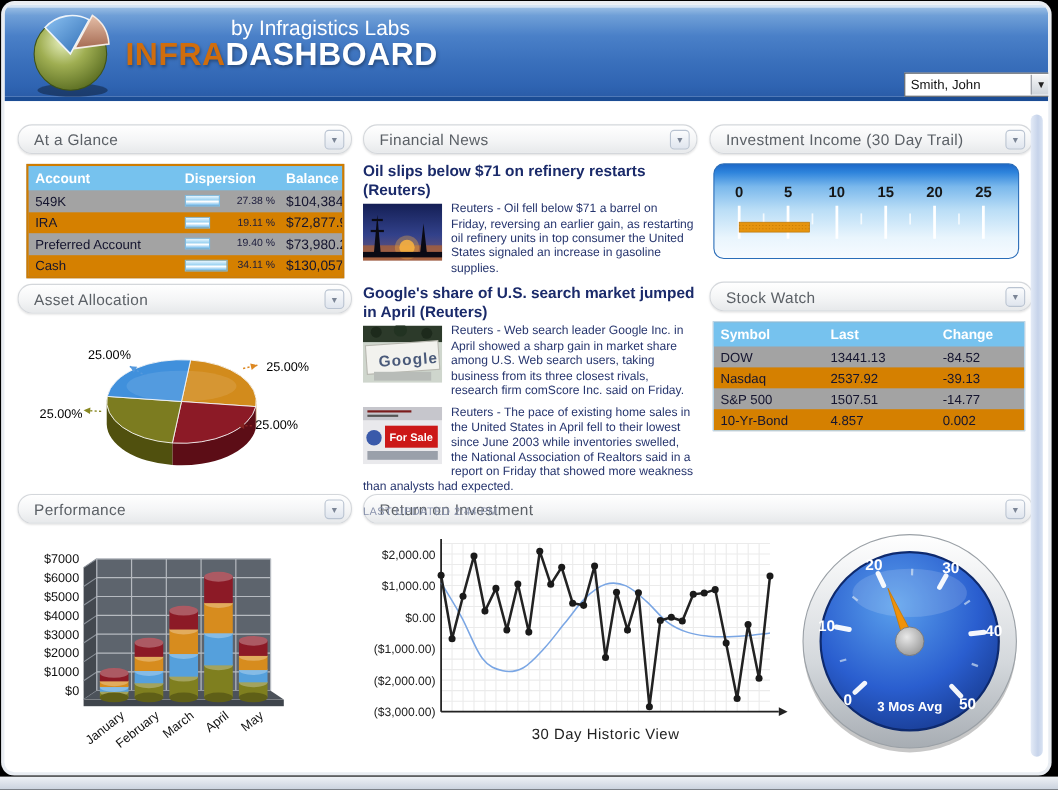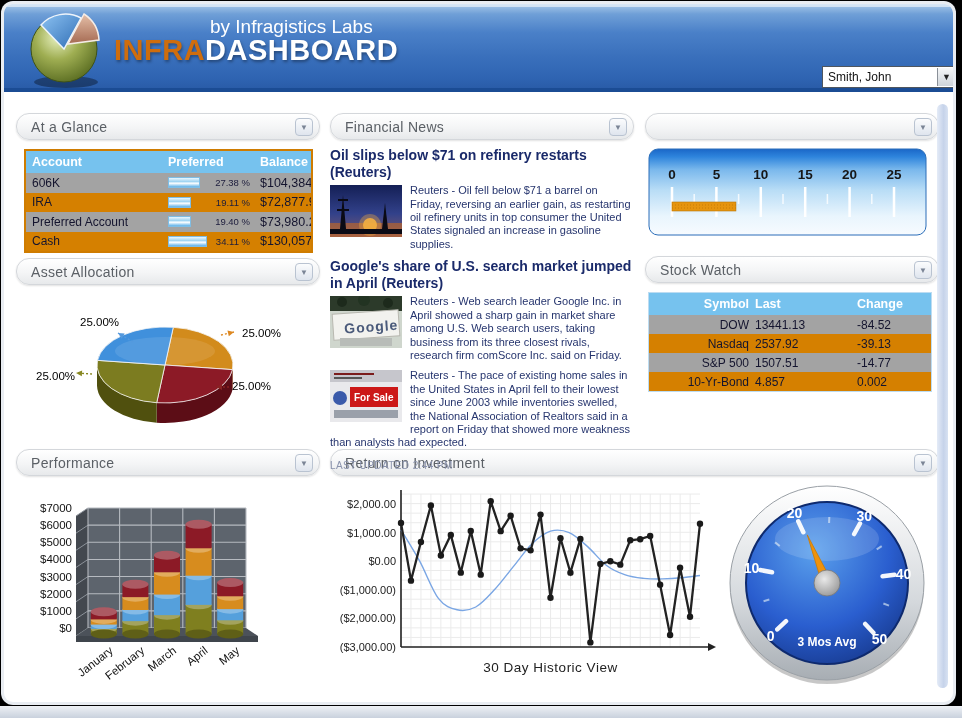--- a/index.html
+++ b/index.html
@@ -43,21 +43,21 @@
   .glance{border:2px solid #cf7c00;}
   .glance .trow{height:19.5px;}
   .glance .c1{width:130px;}
   .glance .c2{width:86px;display:flex;align-items:center;}
   .glance .c3{flex:1;text-align:right;padding-right:6px;font-size:12.5px;}
   .glance .bar{height:9px;border:1px solid #7fbde4;
     background:linear-gradient(180deg,#eaf7ff,#9fd4f2 40%,#ffffff 58%,#5fb2ea);}
   .glance .pct{margin-left:auto;font-size:9.5px;padding-right:4px;color:#1c1c3c;}
   .stock{border:1px solid #bcdcf2;}
   .stock .trow{height:19px;}
-  .stock .c1{width:94px;text-align:right;}
+  .stock .c1{width:94px;}
   .stock .c2{width:96px;}
   .stock .c3{flex:1;}
   
   .news{position:absolute;left:326px;top:143px;width:302px;font-size:11px;color:#26356e;line-height:1.22;}
   .news-item{margin-bottom:7px;overflow:hidden;}
   .news-headline{font-weight:bold;color:#1a2a6a;font-size:14px;margin-bottom:3px;cursor:pointer;}
   .news-body{overflow:visible;}
   .news-img{float:left;margin:1px 8px 2px 0;}
   .last-updated{font-size:10px;color:#8a93ad;letter-spacing:.4px;margin-top:10px;}
   .chart{position:absolute;}
@@ -103,20 +103,21 @@
 
     <div class="pill" style="left:12px;top:109px;width:302px">
       <span class="t">At a Glance</span>
       <span class="chev">▼</span>
     </div>
     <div class="pill" style="left:326px;top:109px;width:302px">
       <span class="t">Financial News</span>
       <span class="chev">▼</span>
     </div>
     <div class="pill" style="left:641px;top:109px;width:292px">
+      <span class="t">Investment Income (30 Day Trail)</span>
       <span class="chev">▼</span>
     </div>
     <div class="pill" style="left:12px;top:254px;width:302px">
       <span class="t">Asset Allocation</span>
       <span class="chev">▼</span>
     </div>
     <div class="pill" style="left:641px;top:252px;width:292px">
       <span class="t">Stock Watch</span>
       <span class="chev">▼</span>
     </div>
@@ -125,25 +126,25 @@
       <span class="chev">▼</span>
     </div>
     <div class="pill" style="left:326px;top:445px;width:607px">
       <span class="t">Return on Investment</span>
       <span class="chev">▼</span>
     </div>
 
     <div id="glance-table" class="tbl glance" style="left:20px;top:145px;width:285px">
         <div class="thead">
           <div class="tcell c1">Account</div>
-          <div class="tcell c2">Preferred</div>
+          <div class="tcell c2">Dispersion</div>
           <div class="tcell c3" style="flex: 1 1 0%; text-align: right; ">Balance</div>
         </div>
         <div class="trow">
-          <div class="tcell c1">606K</div>
+          <div class="tcell c1">549K</div>
           <div class="tcell c2">
             <div class="bar" style="width: 30px;"></div>
             <span class="pct">27.38 %</span>
           </div>
           <div class="tcell c3">$104,384.27</div>
         </div>
         <div class="trow orange">
           <div class="tcell c1">IRA</div>
           <div class="tcell c2">
             <div class="bar" style="width: 21px;"></div>

